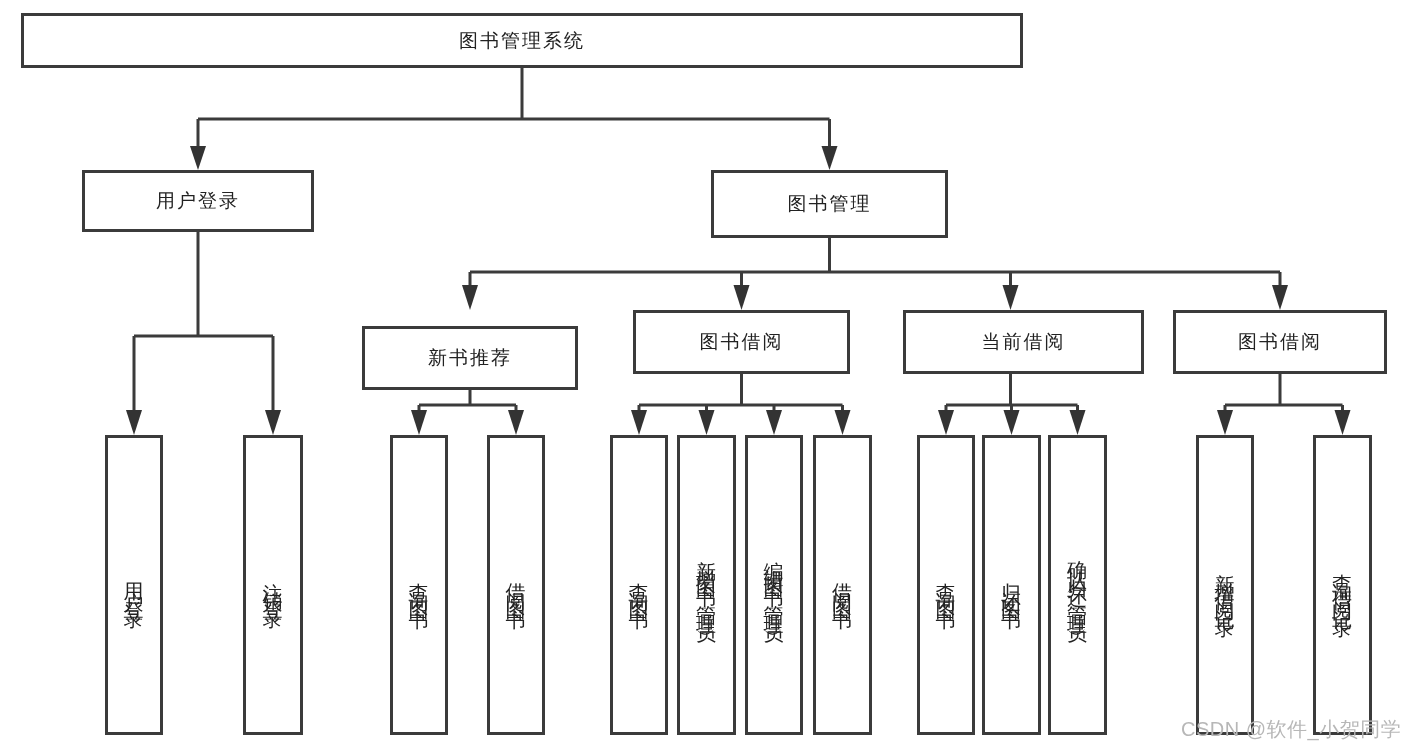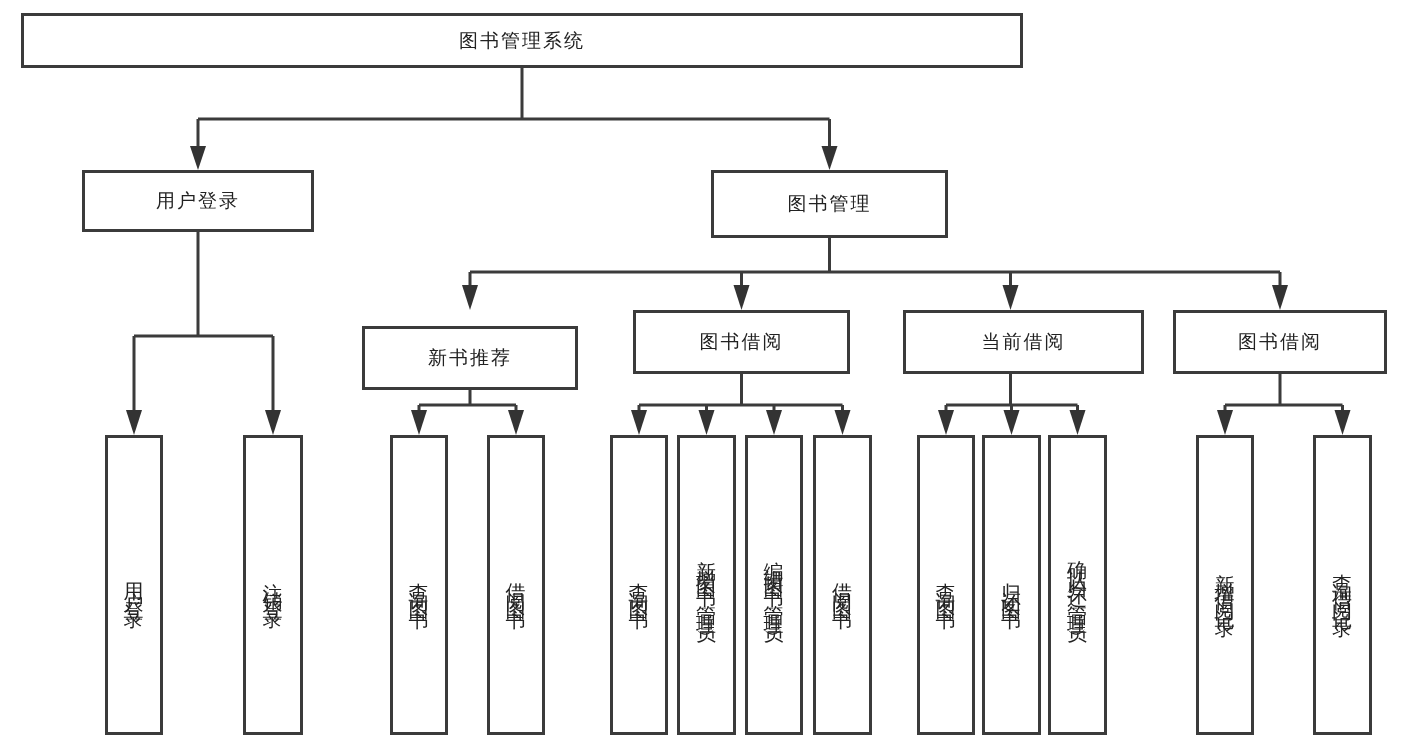--- a/index.html
+++ b/index.html
@@ -182,14 +182,15 @@
     <span class="vtext">确认归还（管理员）</span>
   </div>
 
   <div class="box leaf" style="left:1196px; top:435px; width:58px; height:300px;">
     <span class="vtext">新增借阅记录</span>
   </div>
   <div class="box leaf" style="left:1313px; top:435px; width:59px; height:300px;">
     <span class="vtext">查询借阅记录</span>
   </div>
 
+  <div class="watermark">CSDN @软件_小贺同学</div>
 
 </div>
 
 </body></html>

